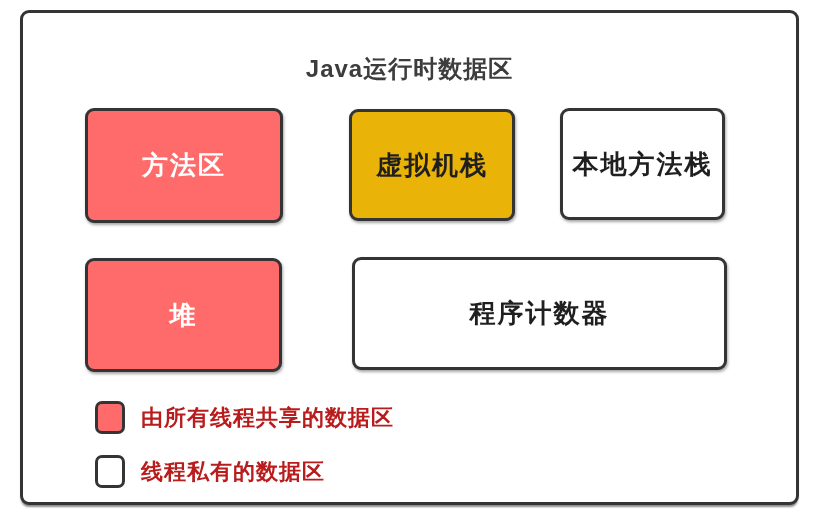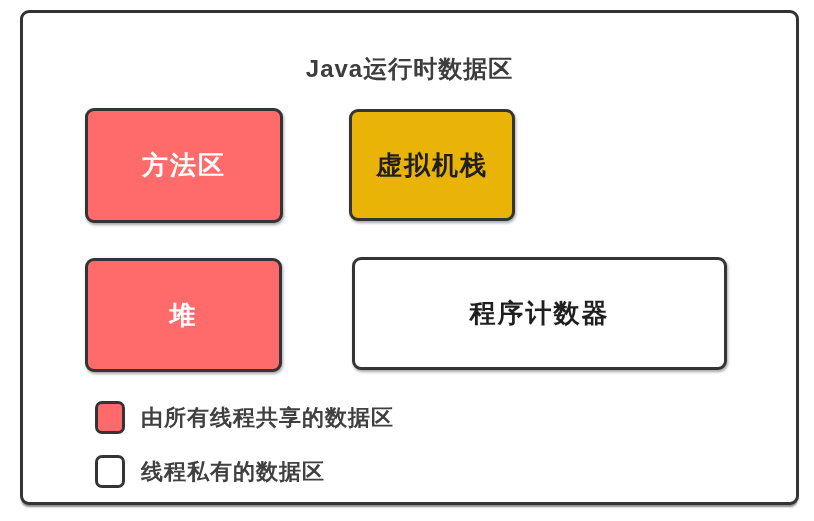--- a/index.html
+++ b/index.html
@@ -74,37 +74,38 @@
     width: 30px;
     height: 33px;
     box-sizing: border-box;
     border: 3px solid #343434;
     border-radius: 7px;
     flex: 0 0 auto;
   }
   .legend-label {
     font-size: 22px;
     font-weight: bold;
-    color: #404040;
+    color: #b91c1c;
     letter-spacing: 1px;
     white-space: nowrap;
   }
 </style>
 </head>
 <body>
 
 <div class="canvas">
   <div class="outer-box">
 
     <div class="diagram-title">Java运行时数据区</div>
 
     <div class="node shared node-method-area" style="background: rgb(255, 107, 107);">方法区</div>
 
     <div class="node private node-vm-stack" style="background: #eab308;">虚拟机栈</div>
 
+    <div class="node private node-native-stack" style="background: rgb(255, 255, 255);">本地方法栈</div>
 
     <div class="node shared node-heap" style="background: rgb(255, 107, 107);">堆</div>
 
     <div class="node private node-pc-register" style="background: rgb(255, 255, 255);">程序计数器</div>
 
     <div class="legend-row legend-row-shared">
       <span class="legend-swatch" style="background: rgb(255, 107, 107);"></span>
       <span class="legend-label">由所有线程共享的数据区</span>
     </div>
 

